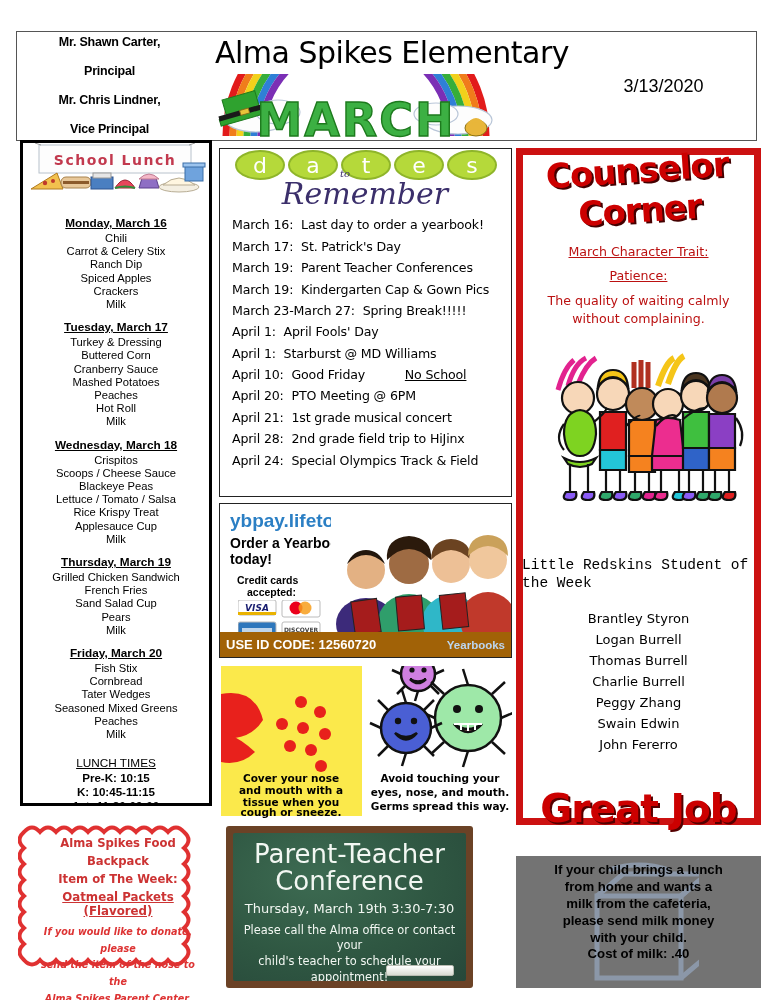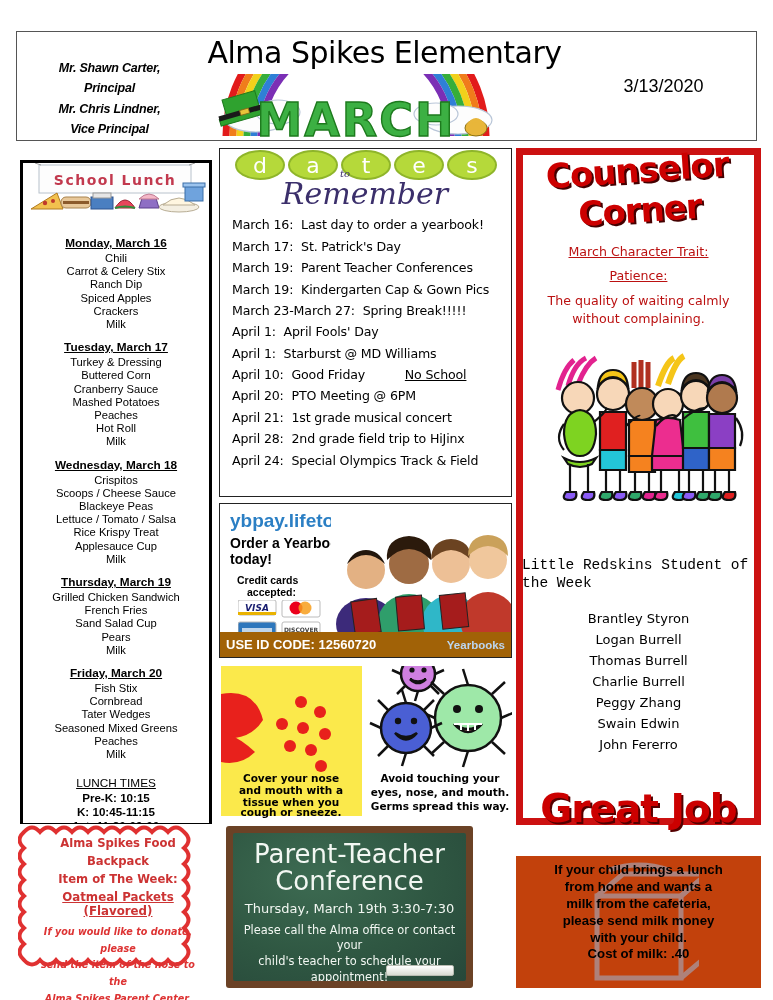--- a/index.html
+++ b/index.html
@@ -13,39 +13,39 @@
   }
   .page { position:relative; width:773px; height:1000px; padding:0; }
 
   
   .header {
     position:absolute; left:16px; top:31px; width:741px; height:110px;
     border:1px solid #555; background:#fff;
     display:flex; align-items:stretch;
   }
   .header-admin {
-    width:185px; display:flex; flex-direction:column; justify-content:flex-end;
+    width:185px; display:flex; flex-direction:column; justify-content:space-between;
     align-items:center; text-align:center; font-weight:bold; font-size:12.5px;
-    line-height:1.65; letter-spacing:-0.2px;font-style:italic;
+    line-height:1.65; letter-spacing:-0.2px;
   }
   .header-center { flex:1; position:relative; }
   .school-title {
     position:absolute; left:-2px; top:6px; width:100%;
-    text-align:center; font-size:30px; line-height:1;
+    text-align:right; font-size:30px; line-height:1;
     font-family:"DejaVu Sans", sans-serif; font-weight:400;
     letter-spacing:-0.5px;
   }
   .march-art { position:absolute; left:-6px; top:42px; width:320px; height:66px; }
   .header-date {
     width:185px; display:flex; align-items:center; justify-content:center;
     font-size:18px;
   }
 
   
-  .col-lunch { position:absolute; left:20px; top:160px; width:192px; height:666px;
+  .col-lunch { position:absolute; left:20px; top:140px; width:192px; height:666px;
     border:3px solid #000; background:#fff; padding:0; overflow:hidden; }
   .lunch-art { width:100%; height:52px; position:relative; }
   .lunch-body { padding:4px 6px 0; text-align:center; font-size:11.3px; line-height:1.18;
     font-family:"Liberation Sans", sans-serif; }
   .lunch-day { font-weight:bold; text-decoration:underline; font-size:11.8px;
      margin-top:10px; margin-bottom:1px; }
   .lunch-day.first { margin-top:18px; }
   .lunch-item { font-size:11.2px; }
   .lunch-times-h { font-weight:normal; text-decoration:underline; font-size:11.8px; margin-top:16px; }
   .lunch-time { font-weight:bold; font-size:11.6px; }
@@ -105,21 +105,21 @@
       color:#f2f7f2; padding-top:8px; }
   .chalk-h { font-family:"DejaVu Sans", sans-serif; font-size:26px; line-height:1.03;
      letter-spacing:0px; }
   .chalk-d { font-family:"DejaVu Sans", sans-serif; font-size:13px; margin-top:6px; }
   .chalk-p { font-family:"DejaVu Sans", sans-serif; font-size:11.4px; margin-top:7px;
      line-height:1.35; padding:0 6px; }
   .chalk-eraser { position:absolute; right:12px; bottom:5px; width:68px; height:11px;
      background:linear-gradient(#fff,#d9dbd2); border-radius:2px; border:1px solid #b9bcb2;}
 
   .milk { position:absolute; left:516px; top:856px; width:245px; height:132px;
-     background:#c2410c; text-align:center; }
+     background:#737373; text-align:center; }
   .milk-carton { position:absolute; left:50%; top:4px; transform:translateX(-50%);
      width:120px; height:124px; opacity:.55; }
   .milk-text { position:relative; font-weight:bold; font-size:13.2px; line-height:1.28;
      padding-top:6px; }
 </style>
 </head>
 <body>
 
 <div class="page">
 

